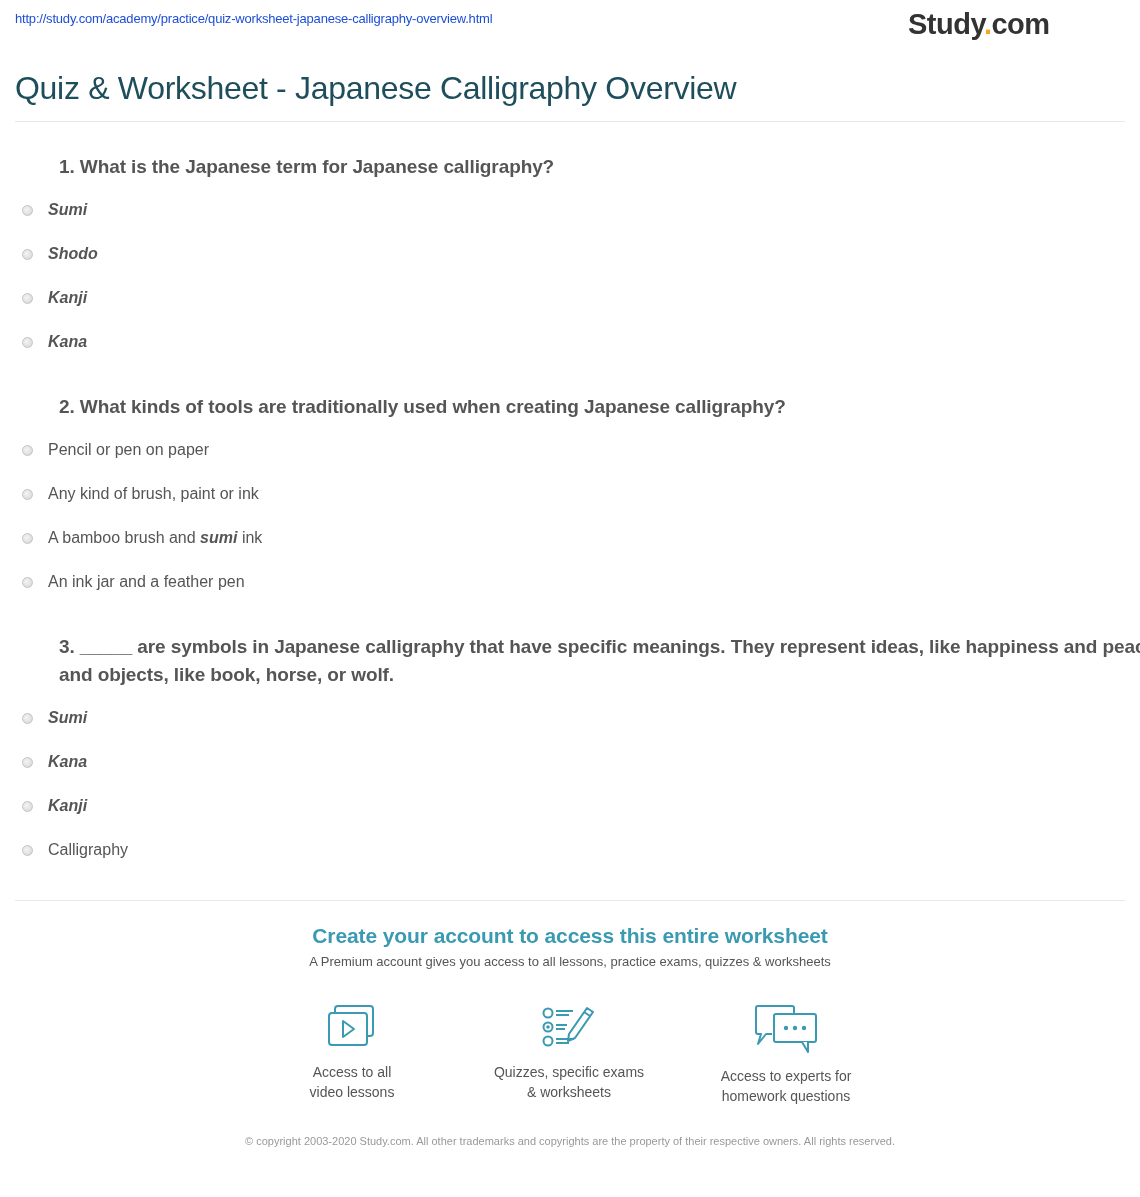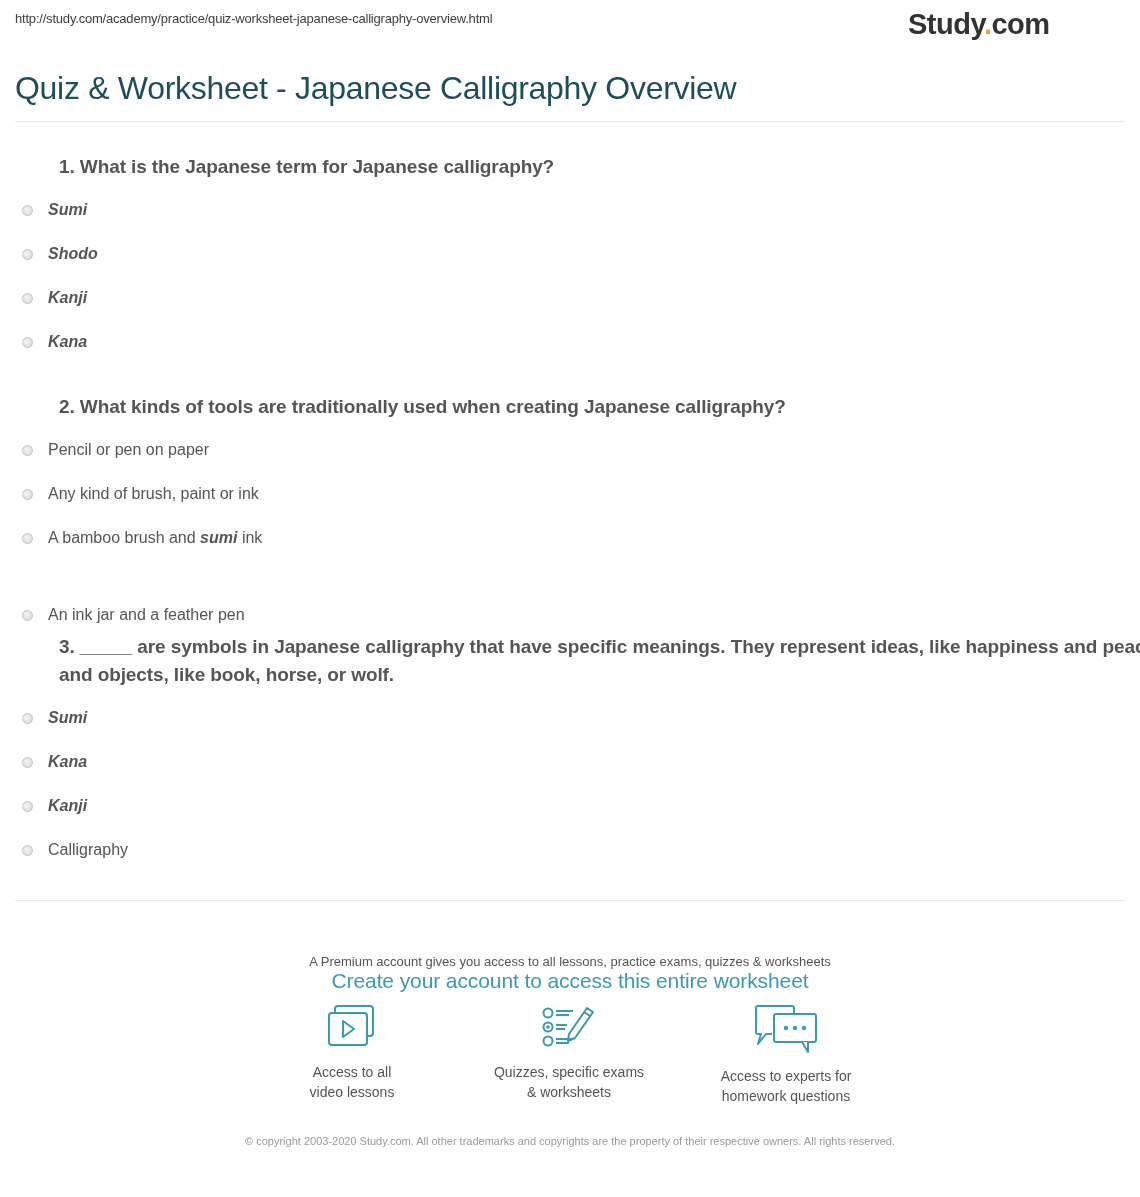--- a/index.html
+++ b/index.html
@@ -2,21 +2,21 @@
 <html><head>
   <meta charset="utf-8">
   <style>
     html, body { margin: 0; padding: 0; background: #ffffff; }
     body {
       width: 1140px; height: 1197px; position: relative; overflow: hidden;
       font-family: "Liberation Sans", sans-serif; color: #555555;
     }
     .url {
       position: absolute; left: 15px; top: 11px;
-      font-size: 13px; color: #404040; letter-spacing: -0.2px;
+      font-size: 13px; color: #1d4ed8; letter-spacing: -0.2px;
     }
     .logo {
       position: absolute; left: 908px; top: 8px; height: 32px;
       display: flex; align-items: center; flex-direction: column;
     }
     .logo-mark { width: 24px; height: 24px; margin-right: 4px; }
     .logo-text { font-size: 29px; font-weight: bold; color: #333333; letter-spacing: -0.5px; }
     .logo-dot { color: #f5a623; }
     .title {
       position: absolute; left: 15px; top: 70px; margin: 0;
@@ -34,21 +34,21 @@
       font-size: 16px; color: #555555; cursor: pointer;
     }
     .radio {
       width: 9px; height: 9px; border-radius: 50%;
       background: radial-gradient(circle at 40% 40%, #f4f4f4, #d4d4d4);
       border: 1px solid #c4c4c4; margin-right: 15px;
     }
     .ital { font-style: italic; font-weight: bold; }
     .cta-title {
       position: absolute; left: 0; width: 1140px; top: 924px; text-align: center;
-      font-size: 21px; color: #3a9ab1; font-weight: normal; letter-spacing: -0.1px; margin-top: 45px;
+      font-size: 21px; color: #3a9ab1; font-weight: bold; letter-spacing: -0.1px;
     }
     .cta-sub {
       position: absolute; left: 0; width: 1140px; top: 954px; text-align: center;
       font-size: 13px; color: #555555;
     }
     .feature {
       position: absolute; top: 1004px; width: 200px; text-align: center;
     }
     .feature svg { display: block; margin: 0 auto; }
     .feature-label {
@@ -103,21 +103,21 @@
   <span>Pencil or pen on paper</span>
 </label>
 <label class="option" style="top:482px;">
   <span class="radio"></span>
   <span>Any kind of brush, paint or ink</span>
 </label>
 <label class="option" style="top:526px;">
   <span class="radio"></span>
   <span><span style="white-space:pre;">A bamboo brush and </span><span class="ital">sumi</span><span style="white-space:pre;"> ink</span></span>
 </label>
-<label class="option" style="top:603px;">
+<label class="option" style="top:570px;">
   <span class="radio"></span>
   <span>An ink jar and a feather pen</span>
 </label>
 
 <div class="question" style="top:633px;">3. _____ are symbols in Japanese calligraphy that have specific meanings. They represent ideas, like happiness and peace, and objects, like book, horse, or wolf.</div>
 <label class="option" style="top:706px;">
   <span class="radio"></span>
   <span class="ital">Sumi</span>
 </label>
 <label class="option" style="top:750px;">

